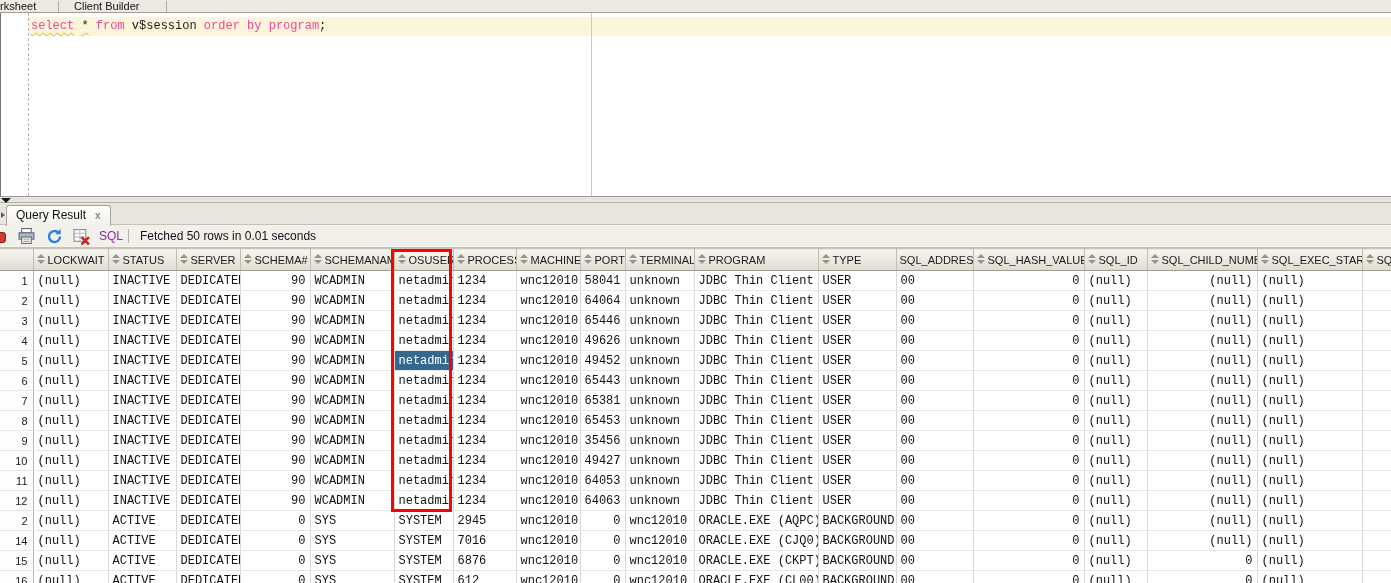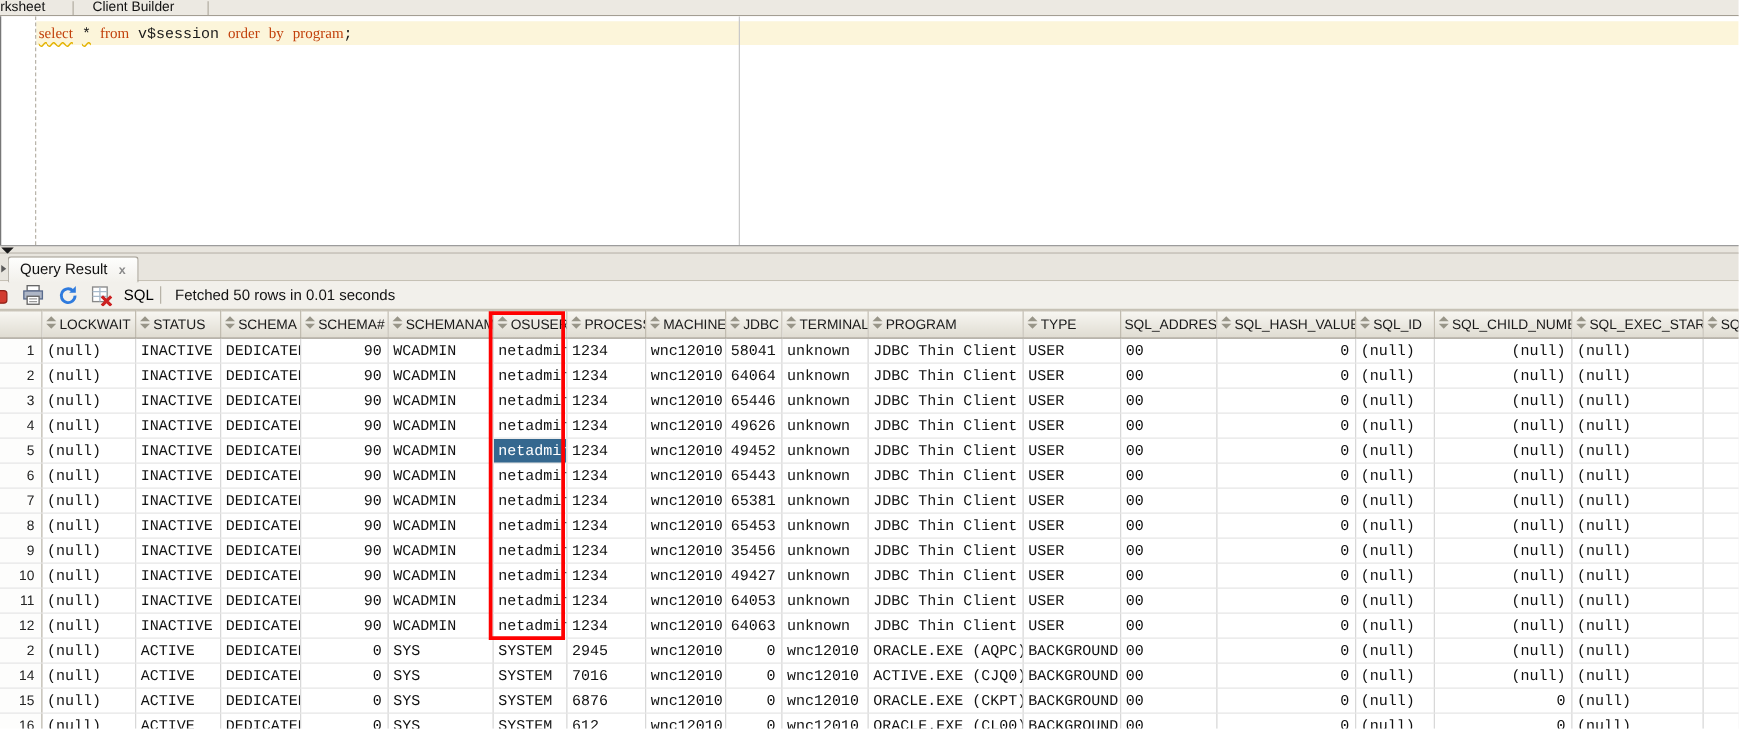--- a/index.html
+++ b/index.html
@@ -18,21 +18,21 @@
 
   
   .editor { position:absolute; top:13px; left:0; width:1391px; height:183px; background:#fff;
             border-left:1px solid #777; overflow:hidden; }
   .gutter-line { position:absolute; top:0; left:27px; height:183px; width:0;
                  border-left:1px dashed #B9B4AA; }
   .margin-guide { position:absolute; top:0; left:590px; height:183px; width:1px; background:#C9C9C9; }
   .current-line { position:absolute; top:4px; left:28px; right:0; height:19px; background:#FCF5DA; }
   .sql-line { position:absolute; top:4px; left:30px; height:19px; line-height:19px;
               font-family:"Liberation Mono", monospace; font-size:12px; white-space:pre; color:#111; }
-  .kw { color:#c2410c;font-family:Liberation Serif, serif; }
+  .kw { color:#ec4899; }
   .pl { color:#1A1A1A; }
   .sq { text-decoration:underline; text-decoration-style:wavy; text-decoration-color:#E3B200;
         text-decoration-thickness:1px; text-underline-offset:3px; }
 
   
   .splitter { position:absolute; top:196px; left:0; width:1391px; height:7px; background:#E8E5DE;
               border-top:1px solid #9C9C9C; border-bottom:1px solid #B5B0A6; }
   .collapse-tri { position:absolute; top:1px; left:1px; width:0; height:0;
                   border-left:5px solid transparent; border-right:5px solid transparent;
                   border-top:5px solid #1A1A1A; }
@@ -48,21 +48,21 @@
                 border-radius:3px 3px 0 0; padding:0 9px; line-height:19px; font-size:12px; color:#111;
                 white-space:nowrap; }
   .tab-close { color:#8A8A8A; font-size:10px; font-weight:bold; margin-left:9px; }
 
   
   .result-toolbar { position:absolute; top:225px; left:0; width:1391px; height:23px;
                     background:#F2F0EB; border-bottom:1px solid #C6C1B5; }
   .tb-icon { position:absolute; top:3px; width:17px; height:17px; }
   .pin-partial { position:absolute; top:7px; left:-6px; width:12px; height:11px;
                  background:#D23B2F; border-radius:3px; border:1px solid #8E1F16; }
-  .sql-link { position:absolute; top:4px; left:99px; font-size:12px; color:#000000;text-align:center; }
+  .sql-link { position:absolute; top:4px; left:99px; font-size:12px; color:#a21caf;text-align:center; }
   .tb-sep { position:absolute; top:4px; left:128px; width:1px; height:14px; background:#B8B3A8; }
   .status-text { position:absolute; top:4px; left:140px; font-size:12px; color:#111; white-space:nowrap; }
 
   
   .grid-wrap { position:absolute; top:248px; left:0; width:1391px; height:335px; overflow:hidden; }
   table.grid { border-collapse:collapse; table-layout:fixed; width:1391px; }
   .grid th { height:22px; background:linear-gradient(#F7F6F1,#DFDBD1);
              border-top:1px solid #C9C4B8; border-right:1px solid #C1BCB0; border-bottom:1px solid #A19C91;
              font-size:11px; font-weight:normal; color:#1A1A1A; text-align:left; padding:0 3px;
              white-space:nowrap; overflow:hidden;margin-top:32px; }
@@ -162,27 +162,27 @@
           <col style="width: 63px;">
           <col style="width: 110px;">
           <col style="width: 105px;">
           <col style="width: 29px;">
         </colgroup>
         <thead>
           <tr>
             <th><span></span></th>
             <th><span class="sort-icon"></span><span>LOCKWAIT</span></th>
             <th><span class="sort-icon"></span><span>STATUS</span></th>
-            <th><span class="sort-icon"></span><span>SCHEMA</span></th>
+            <th><span class="sort-icon"></span><span>SERVER</span></th>
             <th><span class="sort-icon"></span><span>SCHEMA#</span></th>
             <th><span class="sort-icon"></span><span>SCHEMANAME</span></th>
             <th><span class="sort-icon"></span><span>OSUSER</span></th>
             <th><span class="sort-icon"></span><span>PROCESS</span></th>
             <th><span class="sort-icon"></span><span>MACHINE</span></th>
-            <th><span class="sort-icon"></span><span>JDBC</span></th>
+            <th><span class="sort-icon"></span><span>PORT</span></th>
             <th><span class="sort-icon"></span><span>TERMINAL</span></th>
             <th><span class="sort-icon"></span><span>PROGRAM</span></th>
             <th><span class="sort-icon"></span><span>TYPE</span></th>
             <th><span>SQL_ADDRESS</span></th>
             <th><span class="sort-icon"></span><span>SQL_HASH_VALUE</span></th>
             <th><span class="sort-icon"></span><span>SQL_ID</span></th>
             <th><span class="sort-icon"></span><span>SQL_CHILD_NUMBER</span></th>
             <th><span class="sort-icon"></span><span>SQL_EXEC_START</span></th>
             <th><span class="sort-icon"></span><span>SQ</span></th>
           </tr>
@@ -466,21 +466,21 @@
             <td>(null)</td>
             <td>ACTIVE</td>
             <td>DEDICATED</td>
             <td class="ar">0</td>
             <td>SYS</td>
             <td>SYSTEM</td>
             <td>7016</td>
             <td>wnc12010</td>
             <td class="ar">0</td>
             <td>wnc12010</td>
-            <td>ACTIVE.EXE (CJQ0)</td>
+            <td>ORACLE.EXE (CJQ0)</td>
             <td>BACKGROUND</td>
             <td>00</td>
             <td class="ar">0</td>
             <td>(null)</td>
             <td class="ar">(null)</td>
             <td>(null)</td>
             <td></td>
           </tr>
           <tr>
             <td class="rownum">15</td>

